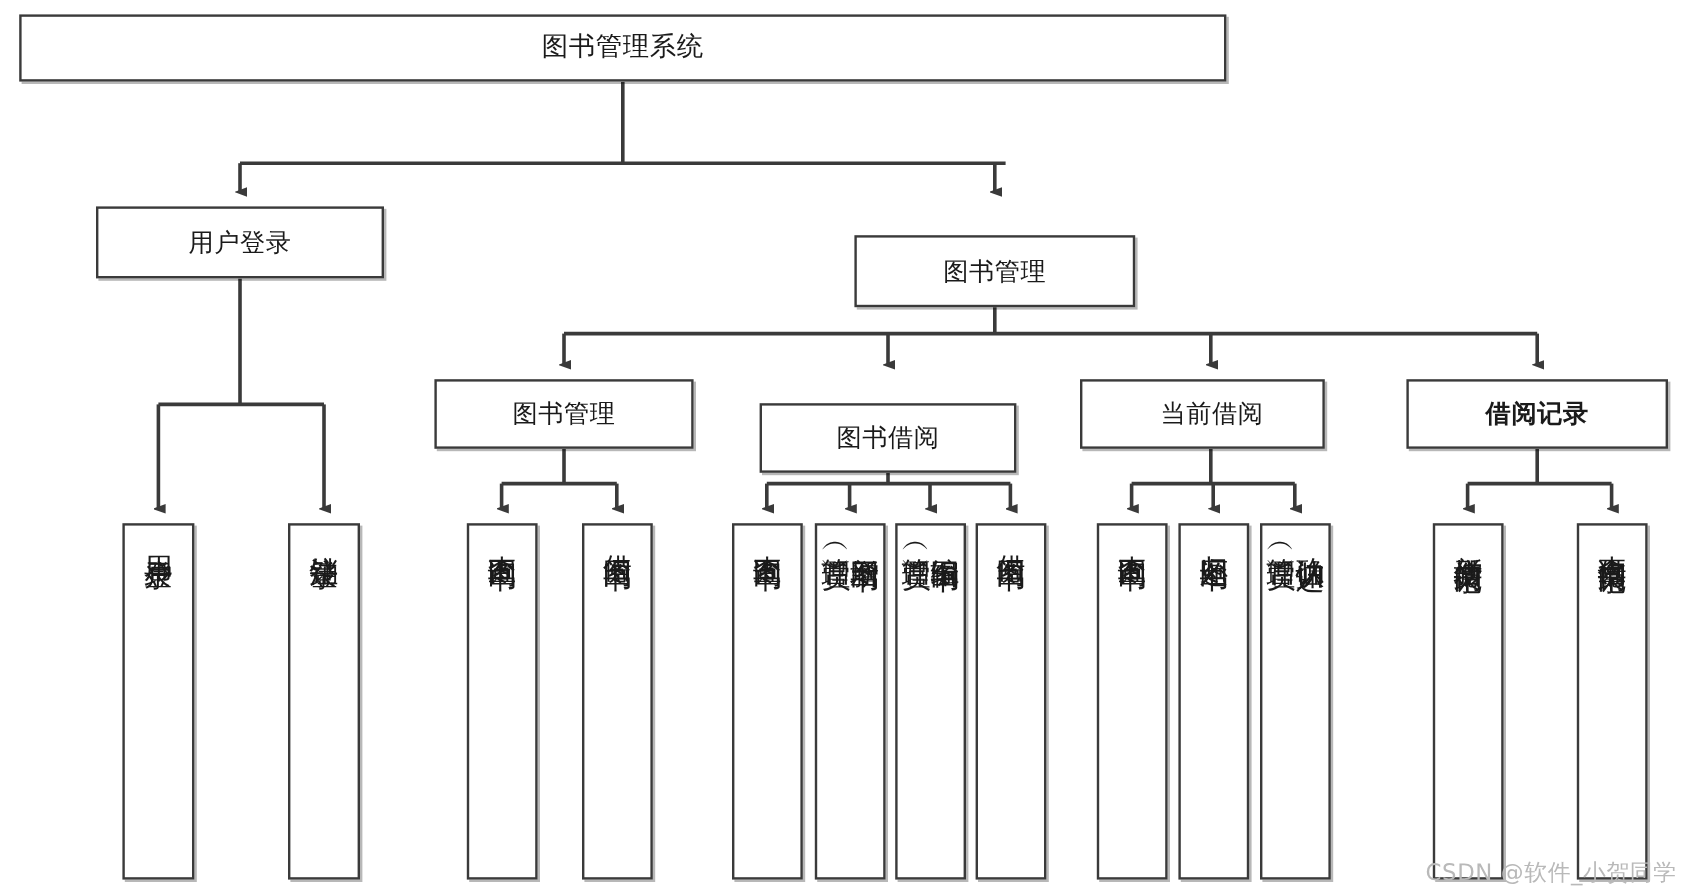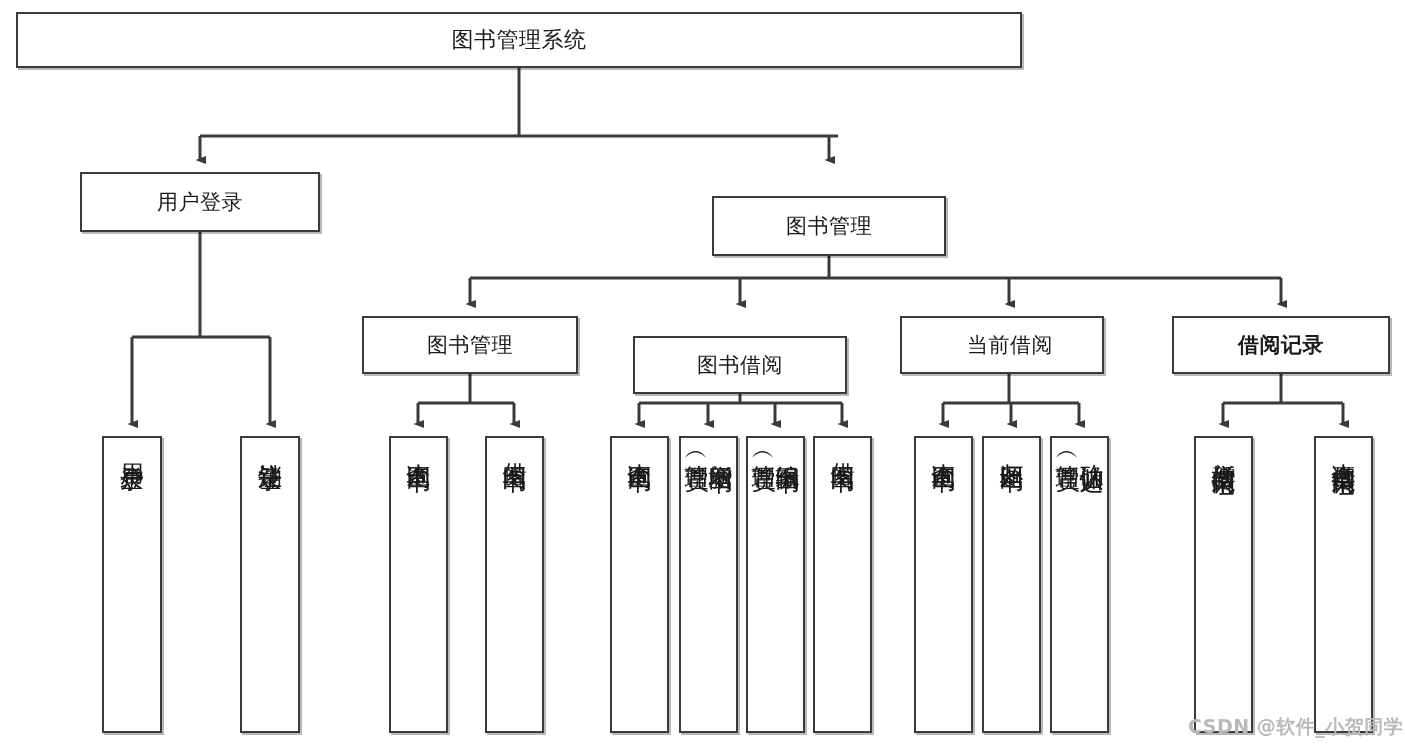--- a/index.html
+++ b/index.html
@@ -57,21 +57,20 @@
     letter-spacing: 2px;
     line-height: 1.0;
   }
   #root-node .label { font-size: 22px; }
   .watermark {
     position: absolute;
     color: #b9b9b9;
     font-size: 19px;
     white-space: nowrap;
     letter-spacing: 0.5px;
-    font-weight: bold;
   }
 </style>
 </head>
 <body>
 
 <div id="canvas">
 
   <svg class="connectors" viewBox="0 0 1405 747">
     <defs>
       <marker id="arrow" markerWidth="10" markerHeight="10" refX="4" refY="6" orient="auto" markerUnits="userSpaceOnUse">

